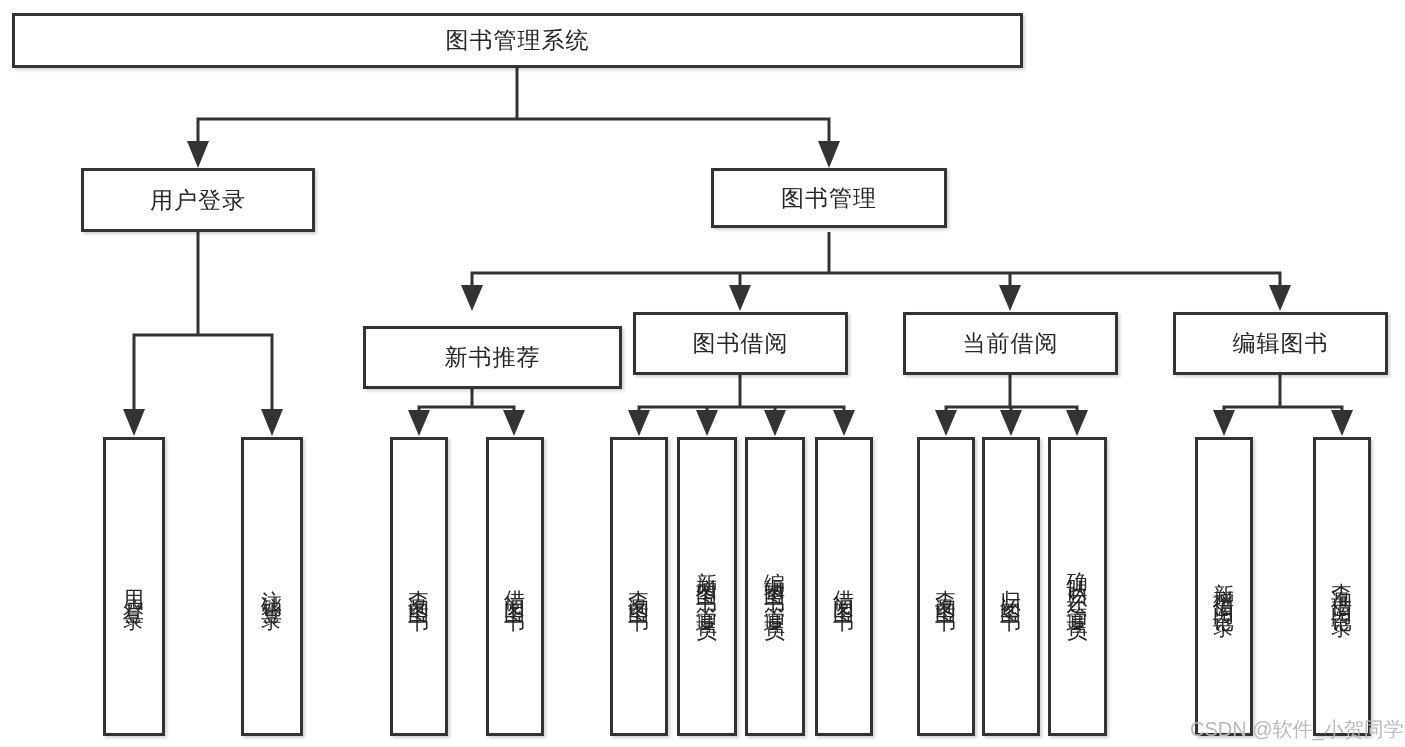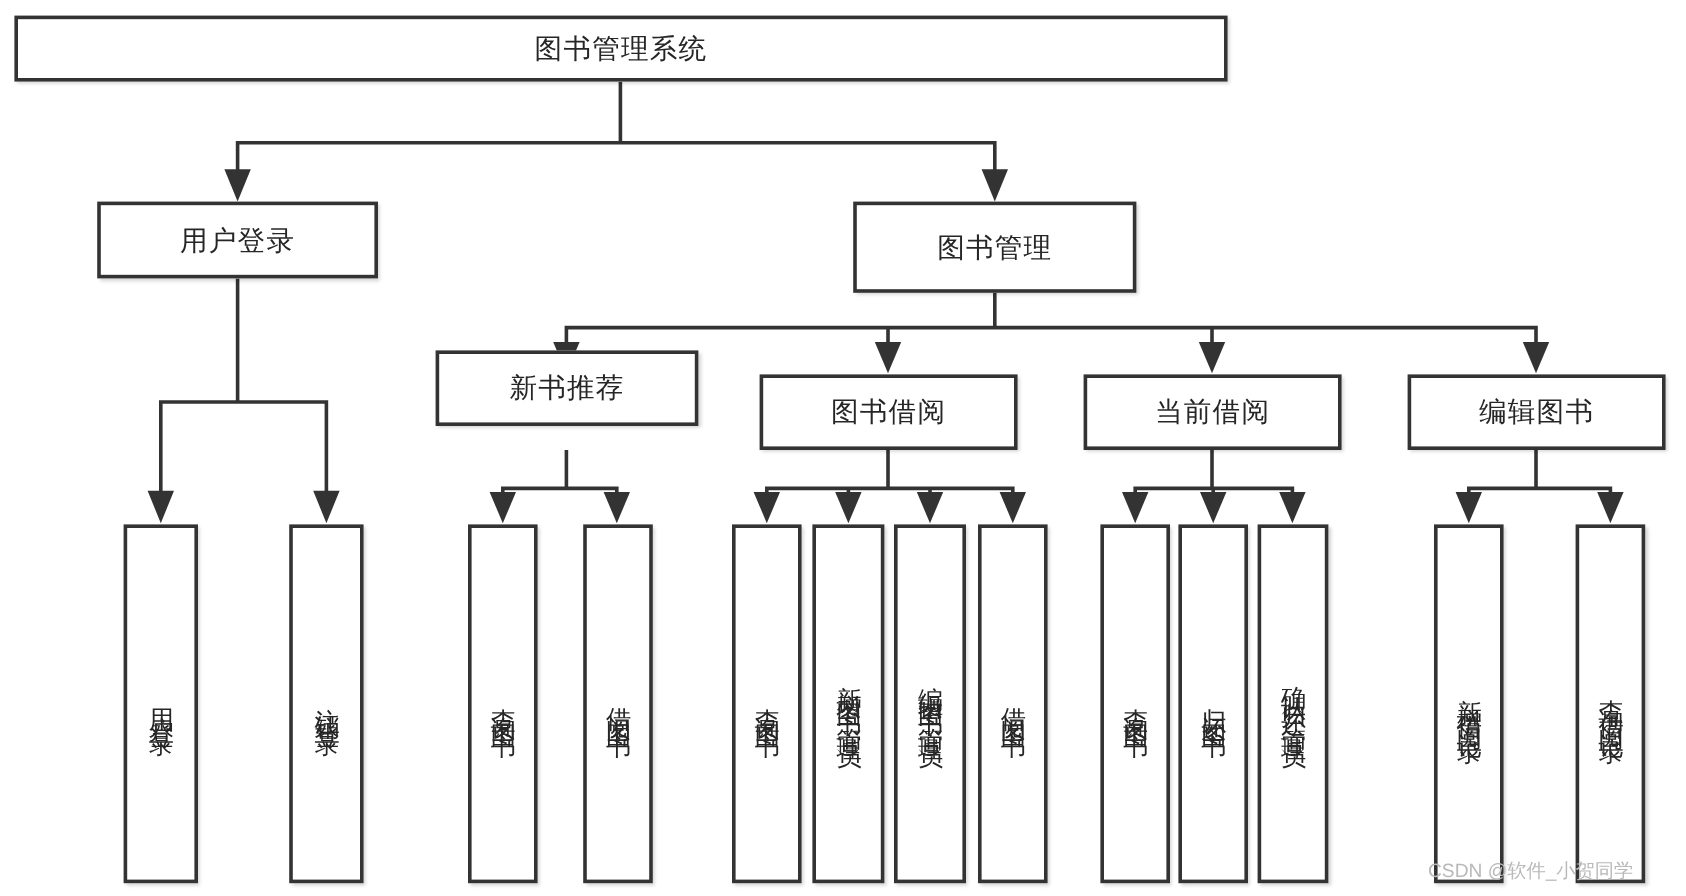--- a/index.html
+++ b/index.html
@@ -48,21 +48,21 @@
     font-size: 21px;
     letter-spacing: 7px;
     line-height: 1;
     white-space: nowrap;
   }
   .watermark {
     position: absolute;
     left: 1190px;
     top: 716px;
     width: 215px;
-    font-size: 16px;
+    font-size: 20px;
     color: var(--watermark);
     white-space: nowrap;
     z-index: 5;
   }
 </style>
 </head>
 <body>
 
 <div class="stage">
 
@@ -118,25 +118,25 @@
     </g>
   </svg>
 
   <div class="box hbox" style="left:12px;top:13px;width:1011px;height:55px">
     <span>图书管理系统</span>
   </div>
 
   <div class="box hbox" style="left:81px;top:168px;width:234px;height:64px">
     <span>用户登录</span>
   </div>
-  <div class="box hbox" style="left:711px;top:168px;width:236px;height:76px">
+  <div class="box hbox" style="left:711px;top:168px;width:236px;height:60px">
     <span>图书管理</span>
   </div>
 
-  <div class="box hbox" style="left:363px;top:292px;width:219px;height:63px">
+  <div class="box hbox" style="left:363px;top:326px;width:259px;height:63px">
     <span>新书推荐</span>
   </div>
   <div class="box hbox" style="left:903px;top:312px;width:215px;height:63px">
     <span>当前借阅</span>
   </div>
   <div class="box hbox" style="left:633px;top:312px;width:215px;height:63px">
     <span>图书借阅</span>
   </div>
   <div class="box hbox" style="left:1173px;top:312px;width:215px;height:63px">
     <span>编辑图书</span>

